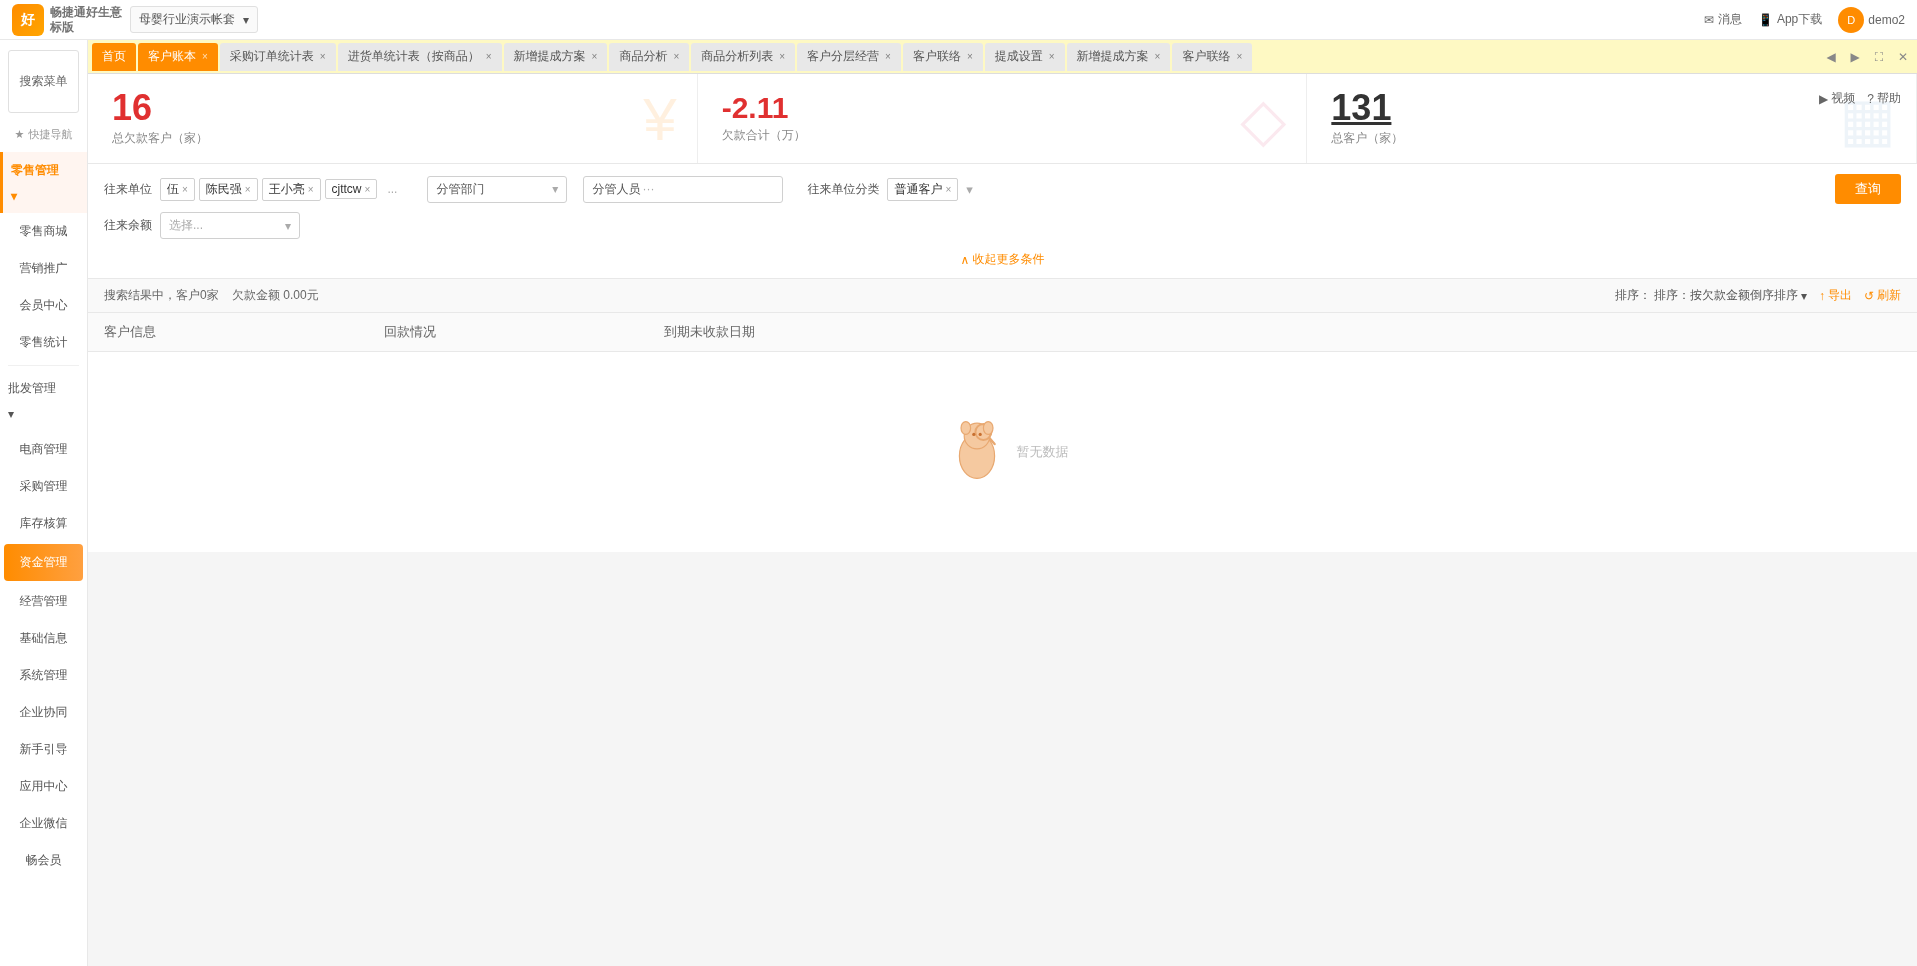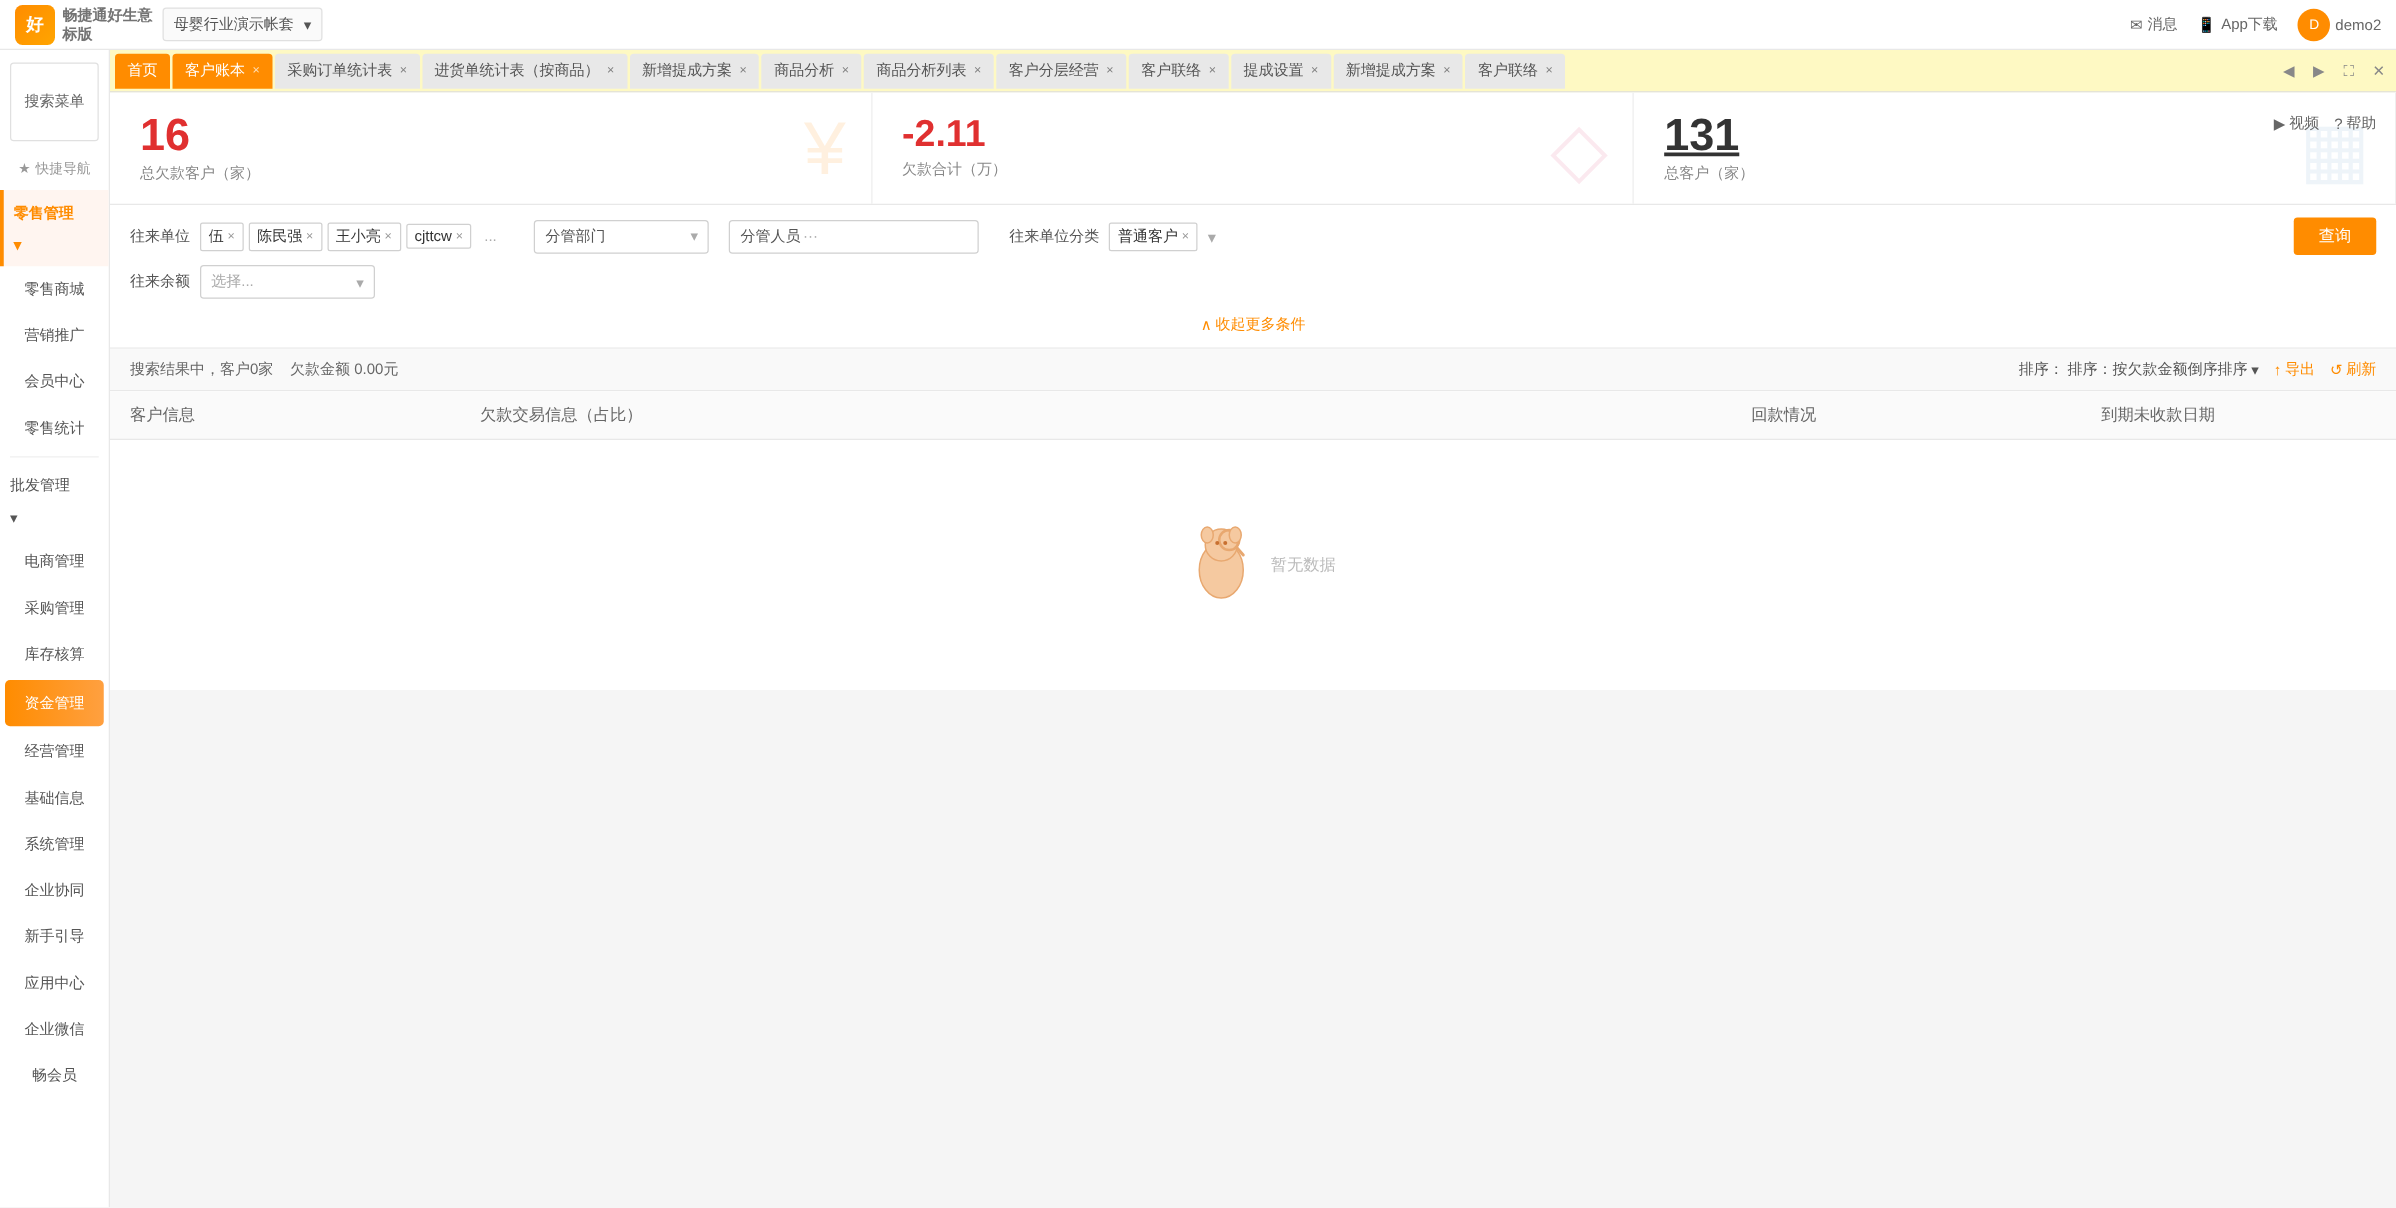--- a/index.html
+++ b/index.html
@@ -377,21 +377,20 @@
           <div class="action-btn">
             <span>↺</span>
             <span>刷新</span>
           </div>
         </div>
       </div>
 
       <div class="data-table">
         <div class="table-header">
           <div class="table-col-1">客户信息</div>
-          <div class="table-col-2">欠款交易信息（占比）</div>
           <div class="table-col-3">回款情况</div>
           <div class="table-col-4">到期未收款日期</div>
         </div>
 
         <div class="empty-state">
           <div class="search-illustration">
             <svg viewBox="0 0 100 100" xmlns="http://www.w3.org/2000/svg">
 
               <ellipse cx="50" cy="55" rx="22" ry="28" fill="#f5c9a0" stroke="#e8a870" stroke-width="1.5"></ellipse>
 

